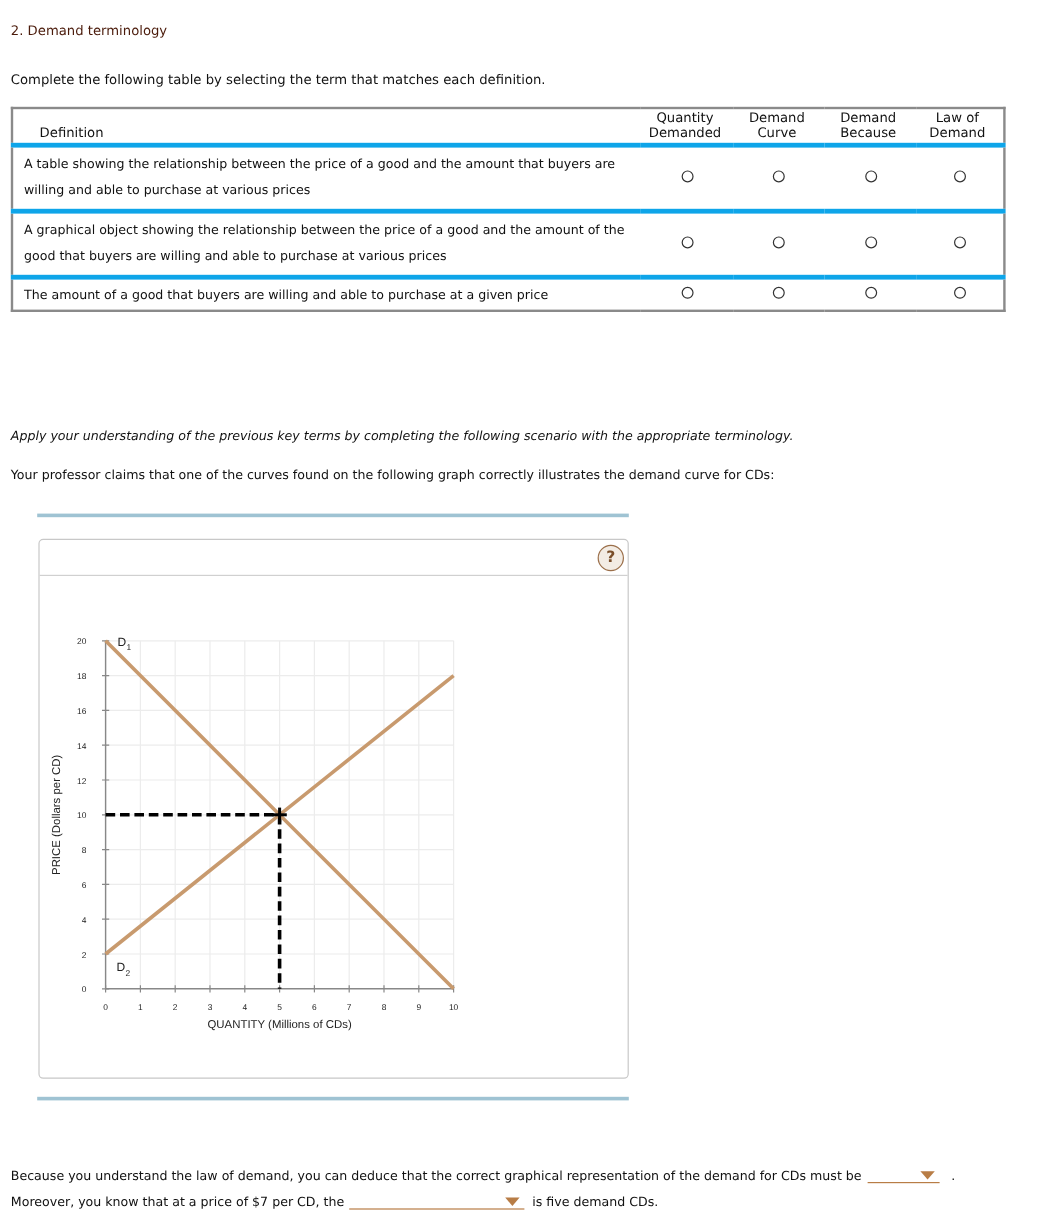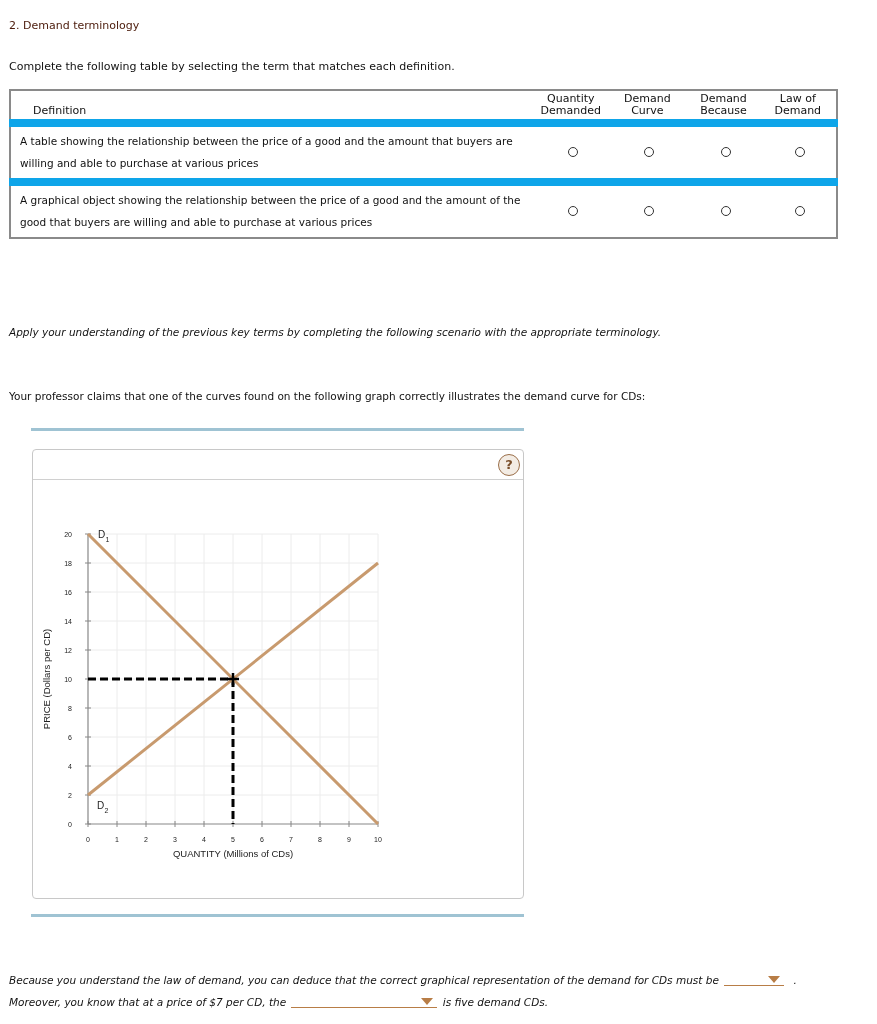--- a/index.html
+++ b/index.html
@@ -4,32 +4,32 @@
 <style>
   html,body{margin:0;padding:0;background:#fff;}
   body{width:877px;height:1024px;position:relative;font-family:"DejaVu Sans","Liberation Sans",sans-serif;color:#111;overflow:hidden;}
   .abs{position:absolute;}
   .title{left:9px;top:19px;font-size:11px;font-weight:normal;color:#4a1a0a;}
   .instr{left:9px;top:60px;font-size:11px;}
   table.terms{position:absolute;left:9px;top:89px;width:829px;border-collapse:collapse;border:2px solid #8a8a8a;font-size:10.5px;}
   table.terms th{font-weight:normal;font-size:11px;vertical-align:bottom;padding:2px 4px 2px 0;line-height:12px;}
   table.terms th.def{text-align:left;padding-left:22px;width:530px;}
   table.terms th.opt{text-align:center;}
-  table.terms td{border-top:8px solid #0ea5e9;}
+  table.terms td{border-top:4px solid #0ea5e9;}
   table.terms td.deftext{padding:4px 8px 4px 9px;line-height:21.5px;}
   table.terms td.radio{text-align:center;vertical-align:middle;}
   .radio-circle{display:inline-block;width:8px;height:8px;border:1.5px solid #333;border-radius:50%;background:#fff;cursor:pointer;}
-  .apply{left:9px;top:326px;font-size:10.5px;font-style:italic;}
+  .apply{left:9px;top:358px;font-size:10.5px;font-style:italic;}
   .prof{left:9px;top:378px;font-size:10.5px;margin-top:12px;}
   .bluebar{left:31px;width:493px;height:3px;background:#9fc3d3;}
   .graphbox{left:32px;top:449px;width:490px;height:448px;border:1.5px solid #c8c8c8;border-radius:4px;background:#fff;}
   .graphhdr{position:absolute;left:0;top:0;right:0;height:29px;border-bottom:1.5px solid #d0d0d0;}
   .help{position:absolute;right:3px;top:4px;width:20px;height:20px;border:1.5px solid #9b6f4a;border-radius:50%;background:#f3ece4;color:#7a4e2a;font-weight:bold;font-size:13px;text-align:center;line-height:20px;cursor:pointer;}
   svg text{font-family:"Liberation Sans",sans-serif;}
-  .sent{left:9px;font-size:10.5px;font-style:italic;}
+  .sent{left:9px;font-size:10.5px;}
   .dd{display:inline-block;border-bottom:1.5px solid #b87d46;vertical-align:bottom;position:relative;height:12px;cursor:pointer;}
   .dd .tri{position:absolute;right:4px;top:3px;width:0;height:0;border-left:6px solid transparent;border-right:6px solid transparent;border-top:7px solid #b87d46;}
 </style>
 </head>
 <body>
 
 <div class="abs title">2. Demand terminology</div>
 <div class="abs instr">Complete the following table by selecting the term that matches each definition.</div>
 
 <table class="terms">
@@ -45,20 +45,27 @@
   <tbody>
     <tr style="height:50px">
       <td class="deftext">A table showing the relationship between the price of a good and the amount that buyers are willing and able to purchase at various prices</td>
       <td class="radio"><span class="radio-circle"></span></td>
       <td class="radio"><span class="radio-circle"></span></td>
       <td class="radio"><span class="radio-circle"></span></td>
       <td class="radio"><span class="radio-circle"></span></td>
     </tr>
     <tr style="height:51px">
       <td class="deftext">A graphical object showing the relationship between the price of a good and the amount of the good that buyers are willing and able to purchase at various prices</td>
+      <td class="radio"><span class="radio-circle"></span></td>
+      <td class="radio"><span class="radio-circle"></span></td>
+      <td class="radio"><span class="radio-circle"></span></td>
+      <td class="radio"><span class="radio-circle"></span></td>
+    </tr>
+    <tr style="height:28px">
+      <td class="deftext" style="line-height:16px">The amount of a good that buyers are willing and able to purchase at a given price</td>
       <td class="radio"><span class="radio-circle"></span></td>
       <td class="radio"><span class="radio-circle"></span></td>
       <td class="radio"><span class="radio-circle"></span></td>
       <td class="radio"><span class="radio-circle"></span></td>
     </tr>
   </tbody>
 </table>
 
 <div class="abs apply">Apply your understanding of the previous key terms by completing the following scenario with the appropriate terminology.</div>
 <div class="abs prof">Your professor claims that one of the curves found on the following graph correctly illustrates the demand curve for CDs:</div>

